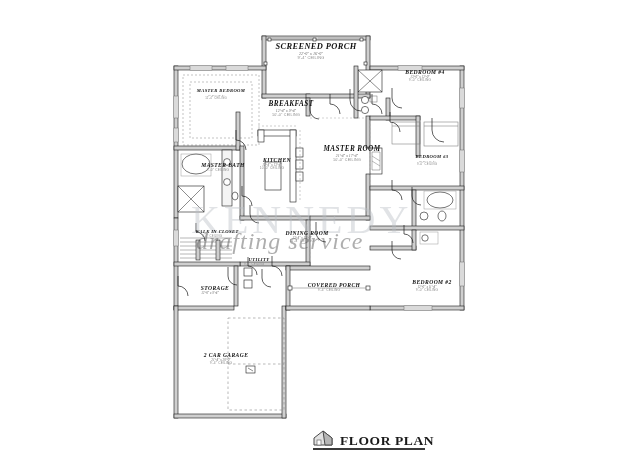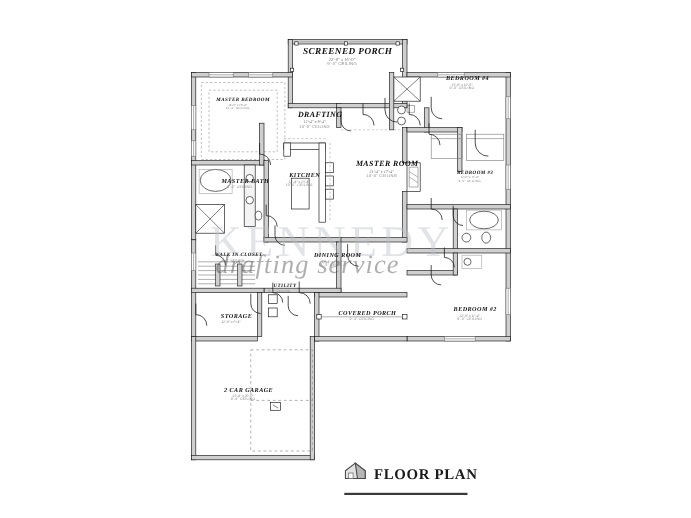--- a/index.html
+++ b/index.html
@@ -27,21 +27,21 @@
         color:#6d6d6d;white-space:nowrap;line-height:1.1;}
   .room .rceil{font-family:"Liberation Sans",sans-serif;color:#8a8a8a;
         white-space:nowrap;line-height:1.1;letter-spacing:.2px;}
 
   .sz-lg .rname{font-size:8.4px;} .sz-lg .rdim{font-size:4.1px;} .sz-lg .rceil{font-size:3.9px;}
   .sz-md .rname{font-size:7.2px;} .sz-md .rdim{font-size:3.8px;} .sz-md .rceil{font-size:3.7px;}
   .sz-sm .rname{font-size:5.6px;} .sz-sm .rdim{font-size:3.3px;} .sz-sm .rceil{font-size:3.2px;}
   .sz-xs .rname{font-size:4.6px;} .sz-xs .rdim{font-size:2.9px;} .sz-xs .rceil{font-size:2.8px;}
 
   
-  #titleblock{position:absolute;left:313px;top:420px;display:flex;
+  #titleblock{position:absolute;left:313px;top:430px;display:flex;
       align-items:flex-end;gap:5px;}
   #titleblock .tbtext{font-family:"Liberation Serif",serif;font-weight:700;
       font-size:13.5px;letter-spacing:.6px;color:#1a1a1a;line-height:1;}
   #tbrule{position:absolute;left:313px;top:448px;width:112px;height:2px;
       background:#3a3a3a;}
 </style>
 </head>
 <body>
 
 <div id="sheet">
@@ -308,21 +308,21 @@
         <div class="rname">SCREENED PORCH</div>
         <div class="rdim">22'-0" x 16'-0"</div>
         <div class="rceil">9'-4" CEILING</div>
       </div>
       <div class="room sz-xs" style="left: 216px; top: 89px;">
         <div class="rname">MASTER BEDROOM</div>
         <div class="rdim">14'-0" x 16'-4"</div>
         <div class="rceil">11'-4" CEILING</div>
       </div>
       <div class="room sz-md" style="left: 286px; top: 101px;">
-        <div class="rname">DRAFTING</div>
+        <div class="rname">BREAKFAST</div>
         <div class="rdim">12'-4" x 9'-4"</div>
         <div class="rceil">10'-0" CEILING</div>
       </div>
       <div class="room sz-sm" style="left: 420px; top: 70px;">
         <div class="rname">BEDROOM #4</div>
         <div class="rdim">13'-0" x 12'-0"</div>
         <div class="rceil">9'-0" CEILING</div>
       </div>
       <div class="room sz-md" style="left: 347px; top: 146px;">
         <div class="rname">MASTER ROOM</div>

